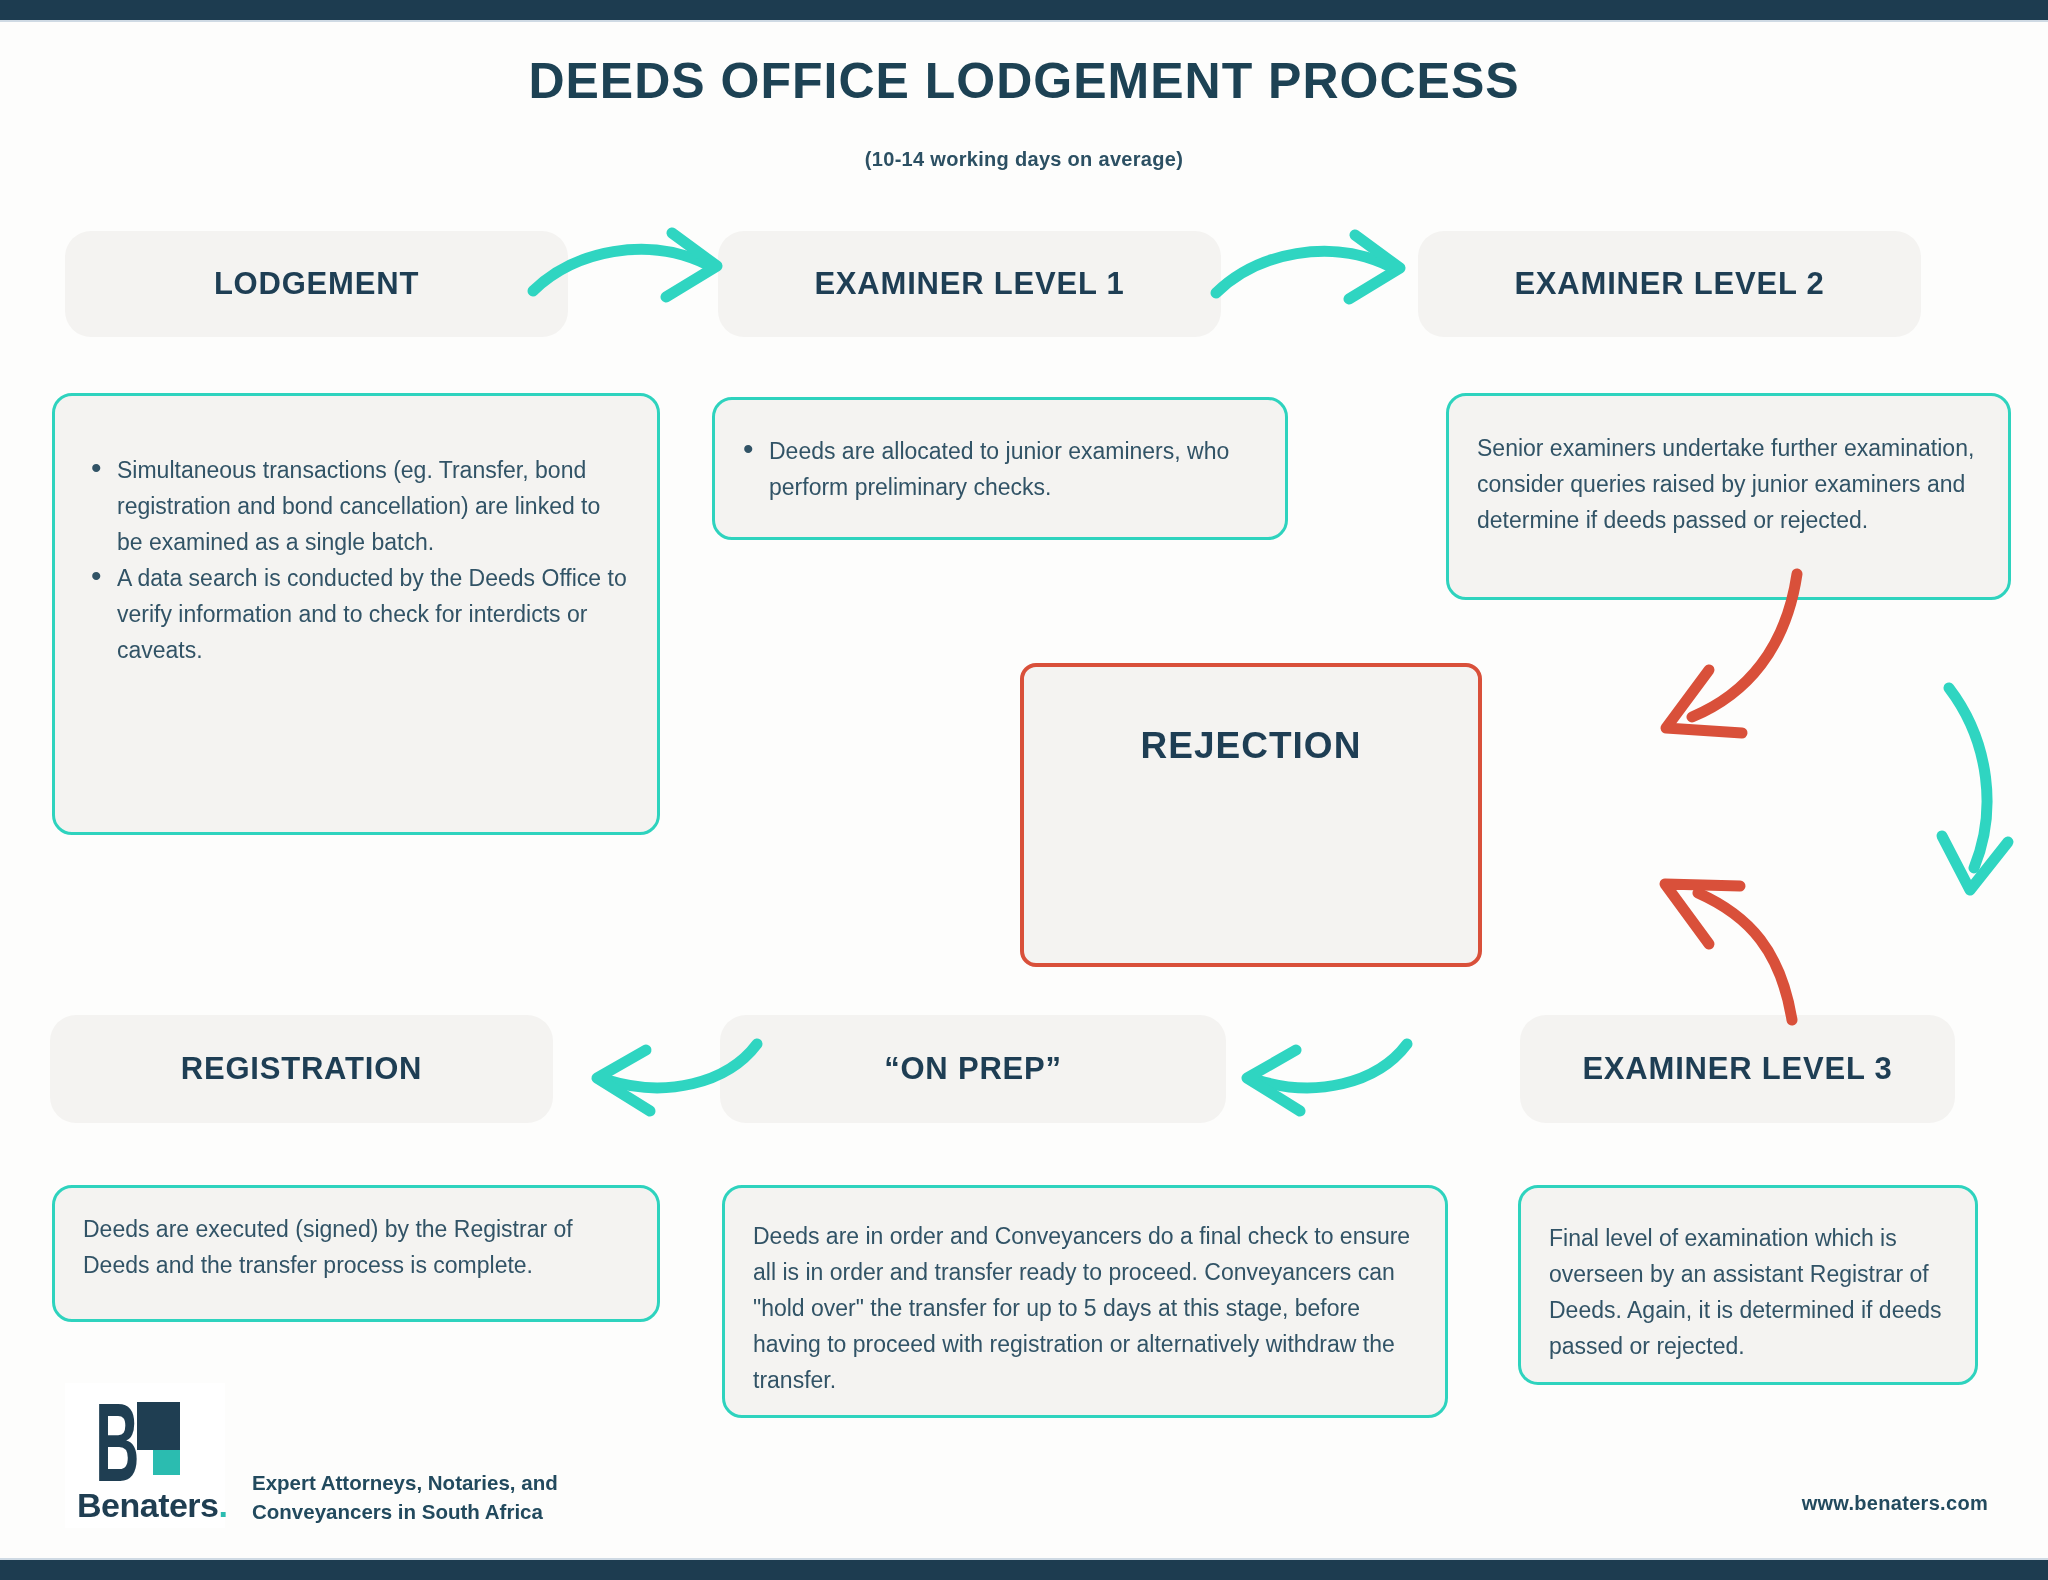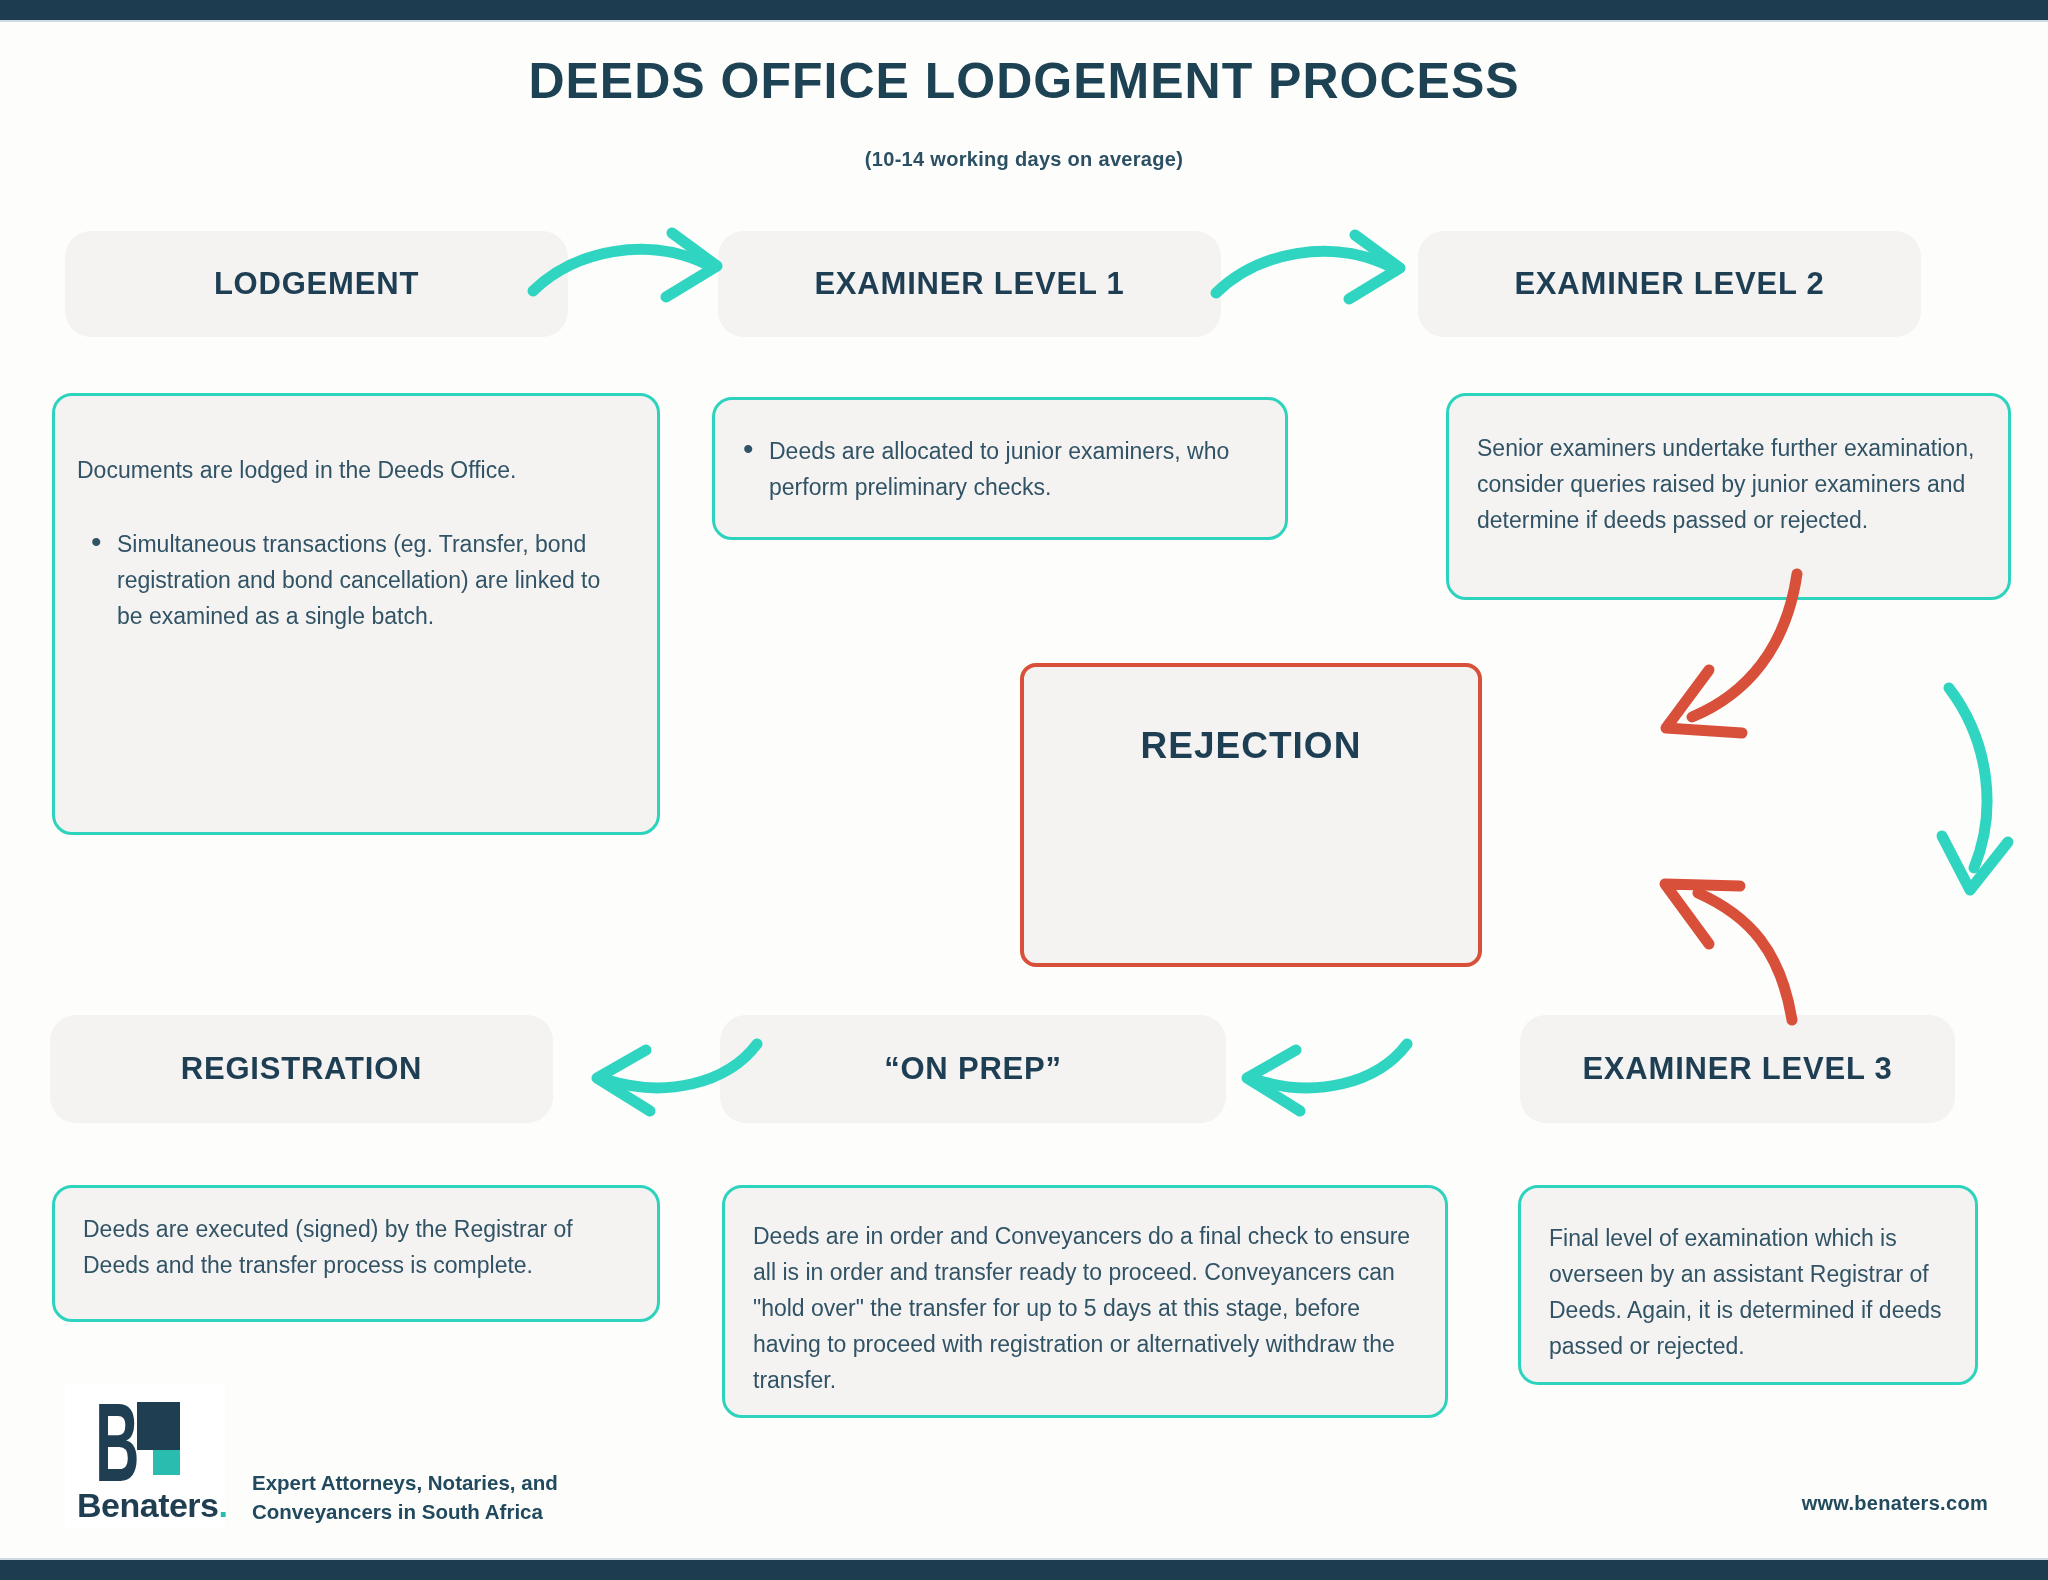--- a/index.html
+++ b/index.html
@@ -103,23 +103,23 @@
   <span>REGISTRATION</span>
 </div>
 <div class="stage-box" style="left:720px;top:1015px;width:506px;height:108px;">
   <span>“ON PREP”</span>
 </div>
 <div class="stage-box" style="left:1520px;top:1015px;width:435px;height:108px;">
   <span>EXAMINER LEVEL 3</span>
 </div>
 
 <div class="desc-box lodgement-desc">
-  <p>Documents are lodged in the Deeds Office.</p>
   <ul>
     <li>Simultaneous transactions (eg. Transfer, bond registration and bond cancellation) are linked to be examined as a single batch.</li>
+    <li>A data search is conducted by the Deeds Office to verify information and to check for interdicts or caveats.</li>
   </ul>
 </div>
 
 <div class="desc-box ex1-desc">
   <ul>
     <li>Deeds are allocated to junior examiners, who perform preliminary checks.</li>
   </ul>
 </div>
 
 <div class="desc-box ex2-desc">

